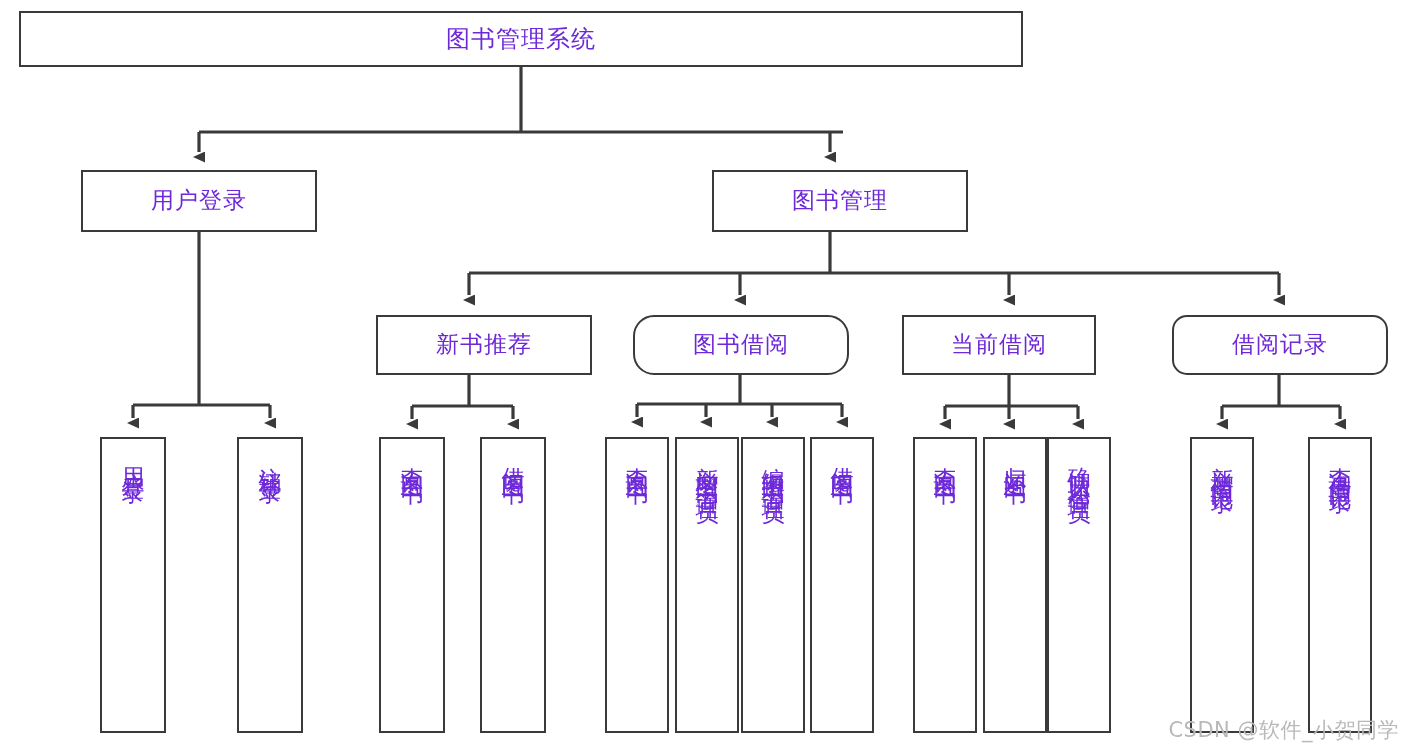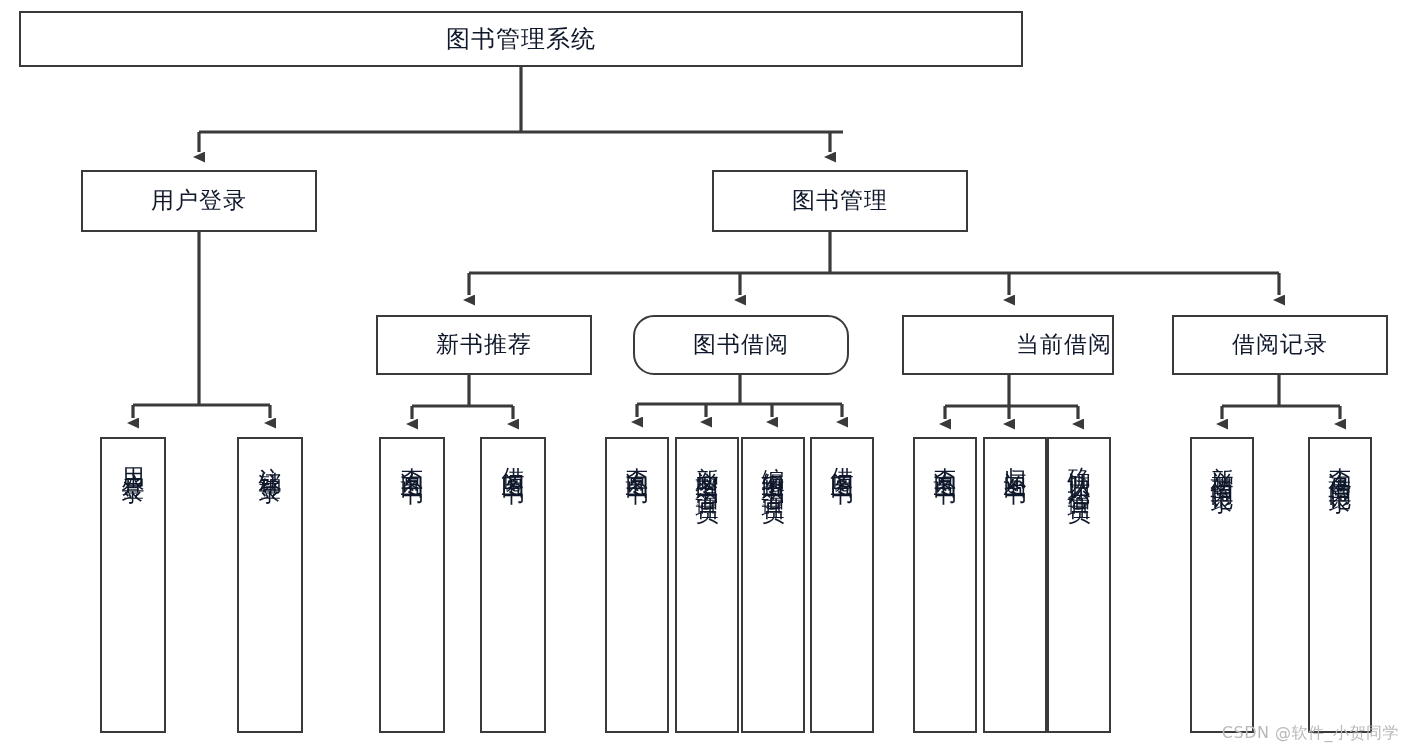--- a/index.html
+++ b/index.html
@@ -2,28 +2,28 @@
 <html><head>
 <meta charset="utf-8">
 <style>
   html,body{margin:0;padding:0;background:#ffffff;}
   body{width:1405px;height:747px;overflow:hidden;
        font-family:"DejaVu Sans","Liberation Sans",sans-serif;}
   #stage{position:relative;width:1405px;height:747px;background:#fff;}
   svg#wires{position:absolute;left:0;top:0;width:1405px;height:747px;}
   .node{position:absolute;box-sizing:border-box;background:#ffffff;
         border:2.5px solid #3a3a3a;display:flex;align-items:center;
-        justify-content:center;color:#0f172a;}
+        justify-content:center;color:#6d28d9;}
   .node .lbl{display:block;text-align:center;line-height:1.18;}
   .node.horiz .lbl{font-size:23px;letter-spacing:1px;}
   .node.vert{padding:10px 0;align-items:flex-start;}
   .node.vert .lbl{writing-mode:vertical-rl;text-orientation:upright;
                   font-size:23px;letter-spacing:5px;margin:0 auto;}
   .node.root .lbl{font-size:24px;}
-  #watermark{position:absolute;right:6px;bottom:3px;font-size:16px;
+  #watermark{position:absolute;right:6px;bottom:3px;font-size:21px;
              color:#b9b9b9;white-space:nowrap;letter-spacing:0.5px;}
 </style>
 </head>
 <body>
 
 <div id="stage">
 
   <svg id="wires" viewBox="0 0 1405 747" xmlns="http://www.w3.org/2000/svg">
     <defs>
       <marker id="arw" markerWidth="11" markerHeight="12" refX="0.5" refY="6" orient="auto" markerUnits="userSpaceOnUse">
@@ -84,24 +84,24 @@
   <div class="node horiz" style="left:712px;top:170px;width:256px;height:62px;">
     <span class="lbl">图书管理</span>
   </div>
 
   <div class="node horiz" style="left:362px;top:315px;width:216px;height:60px;margin-left:14px;">
     <span class="lbl">新书推荐</span>
   </div>
   <div class="node horiz" style="left:633px;top:315px;width:216px;height:60px;border-radius:21px;">
     <span class="lbl">图书借阅</span>
   </div>
-  <div class="node horiz" style="left:902px;top:315px;width:212px;height:60px;justify-content:flex-end;">
+  <div class="node horiz" style="left:902px;top:315px;width:194px;height:60px;">
     <span class="lbl">当前借阅</span>
   </div>
-  <div class="node horiz" style="left:1172px;top:315px;width:216px;height:60px;">
+  <div class="node horiz" style="left:1172px;top:315px;width:216px;height:60px;border-radius:15px;">
     <span class="lbl">借阅记录</span>
   </div>
 
   <div class="node vert" style="left:100px;top:437px;width:66px;height:296px;">
     <span class="lbl">用户登录</span>
   </div>
   <div class="node vert" style="left:237px;top:437px;width:66px;height:296px;">
     <span class="lbl">注销登录</span>
   </div>
 

